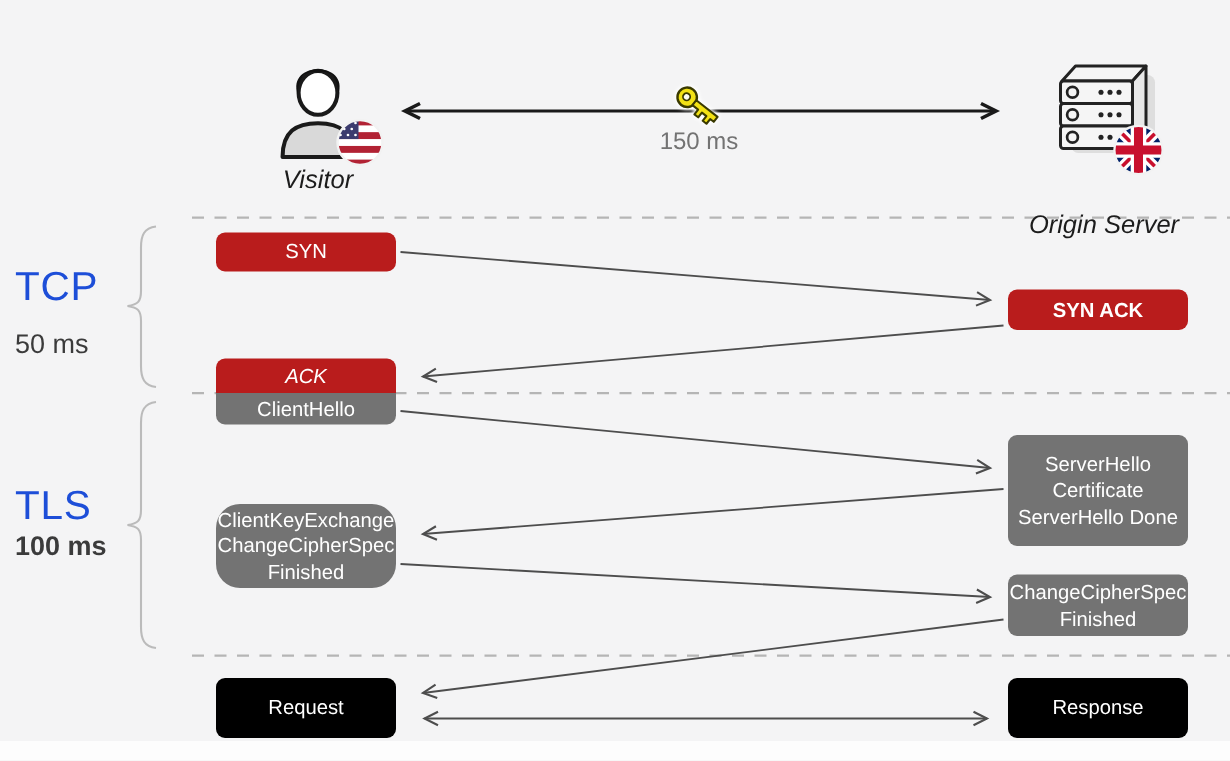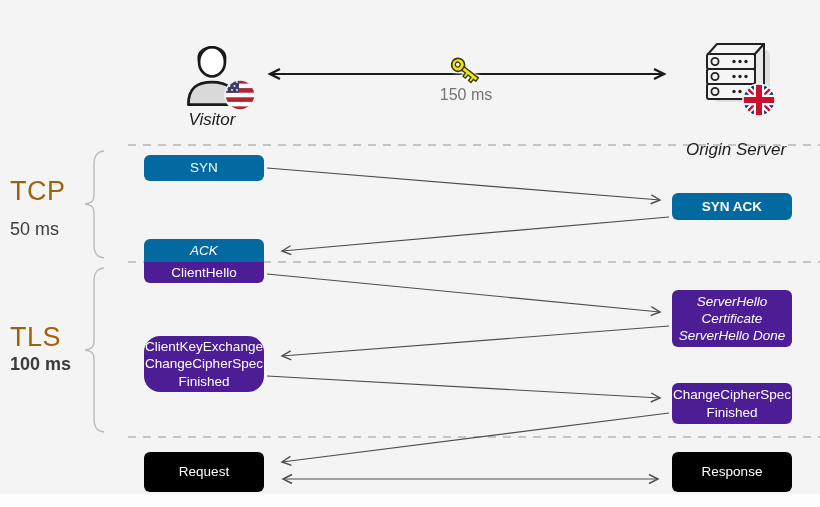--- a/index.html
+++ b/index.html
@@ -8,31 +8,31 @@
     background:#f4f4f5;
     font-family:"Liberation Sans", sans-serif;
   }
   .bottom-strip{position:absolute;left:0;right:0;bottom:0;height:13px;background:#fdfdfd;}
   .overlay{position:absolute;left:0;top:0;width:820px;height:507px;pointer-events:none;}
   .abs{position:absolute;}
   
   .actor-label{font-style:italic;font-weight:400;font-size:17px;color:#1c1c1c;text-align:center;}
   .latency{font-size:16px;color:#737373;text-align:center;}
   
-  .section-label{font-size:27px;color:#a16207;letter-spacing:.5px;}
+  .section-label{font-size:27px;color:#1d4ed8;letter-spacing:.5px;}
   .section-duration{font-size:18px;color:#3b3b3b;}
   
   .msg{
     position:absolute;width:120px;border-radius:6px;
     color:#fff;font-size:13.5px;line-height:1.28;
     display:flex;align-items:center;justify-content:center;text-align:center;
     white-space:pre-line;box-sizing:border-box;
   }
-  .tcp-box{background:#0369a1;}
-  .tls-box{background:#4c1d95;}
+  .tcp-box{background:#b91c1c;}
+  .tls-box{background:#737373;}
   .http-box{background:#000000;}
   .r-top{border-radius:6px 6px 0 0;}
   .r-bottom{border-radius:0 0 6px 6px;}
 </style>
 </head>
 <body>
 
 <div class="bottom-strip"></div>
 
 <svg class="overlay" width="820" height="507" viewBox="0 0 820 507">
@@ -159,21 +159,21 @@
 
 <div class="abs section-label" style="left:10px;top:176px;">TCP</div>
 <div class="abs section-duration" style="left:10px;top:206px;margin-top:13px;">50 ms</div>
 <div class="abs section-label" style="left:10px;top:322px;">TLS</div>
 <div class="abs section-duration" style="left:10px;top:354px;font-weight:bold;">100 ms</div>
 
 <div class="msg tcp-box" style="left:144px;top:155px;height:26px;">SYN</div>
 <div class="msg tcp-box" style="left:672px;top:193px;height:27px;font-weight:bold;">SYN ACK</div>
 <div class="msg tcp-box r-top" style="left:144px;top:239px;height:23px;font-style:italic;">ACK</div>
 <div class="msg tls-box r-bottom" style="left:144px;top:262px;height:21px;">ClientHello</div>
-<div class="msg tls-box" style="left:672px;top:290px;height:57px;font-style:italic;">ServerHello
+<div class="msg tls-box" style="left:672px;top:290px;height:74px;">ServerHello
 Certificate
 ServerHello Done</div>
 <div class="msg tls-box" style="left:144px;top:336px;height:56px;border-radius:16px;">ClientKeyExchange
 ChangeCipherSpec
 Finished</div>
 <div class="msg tls-box" style="left:672px;top:383px;height:41px;">ChangeCipherSpec
 Finished</div>
 <div class="msg http-box" style="left:144px;top:452px;height:40px;">Request</div>
 <div class="msg http-box" style="left:672px;top:452px;height:40px;">Response</div>
 

